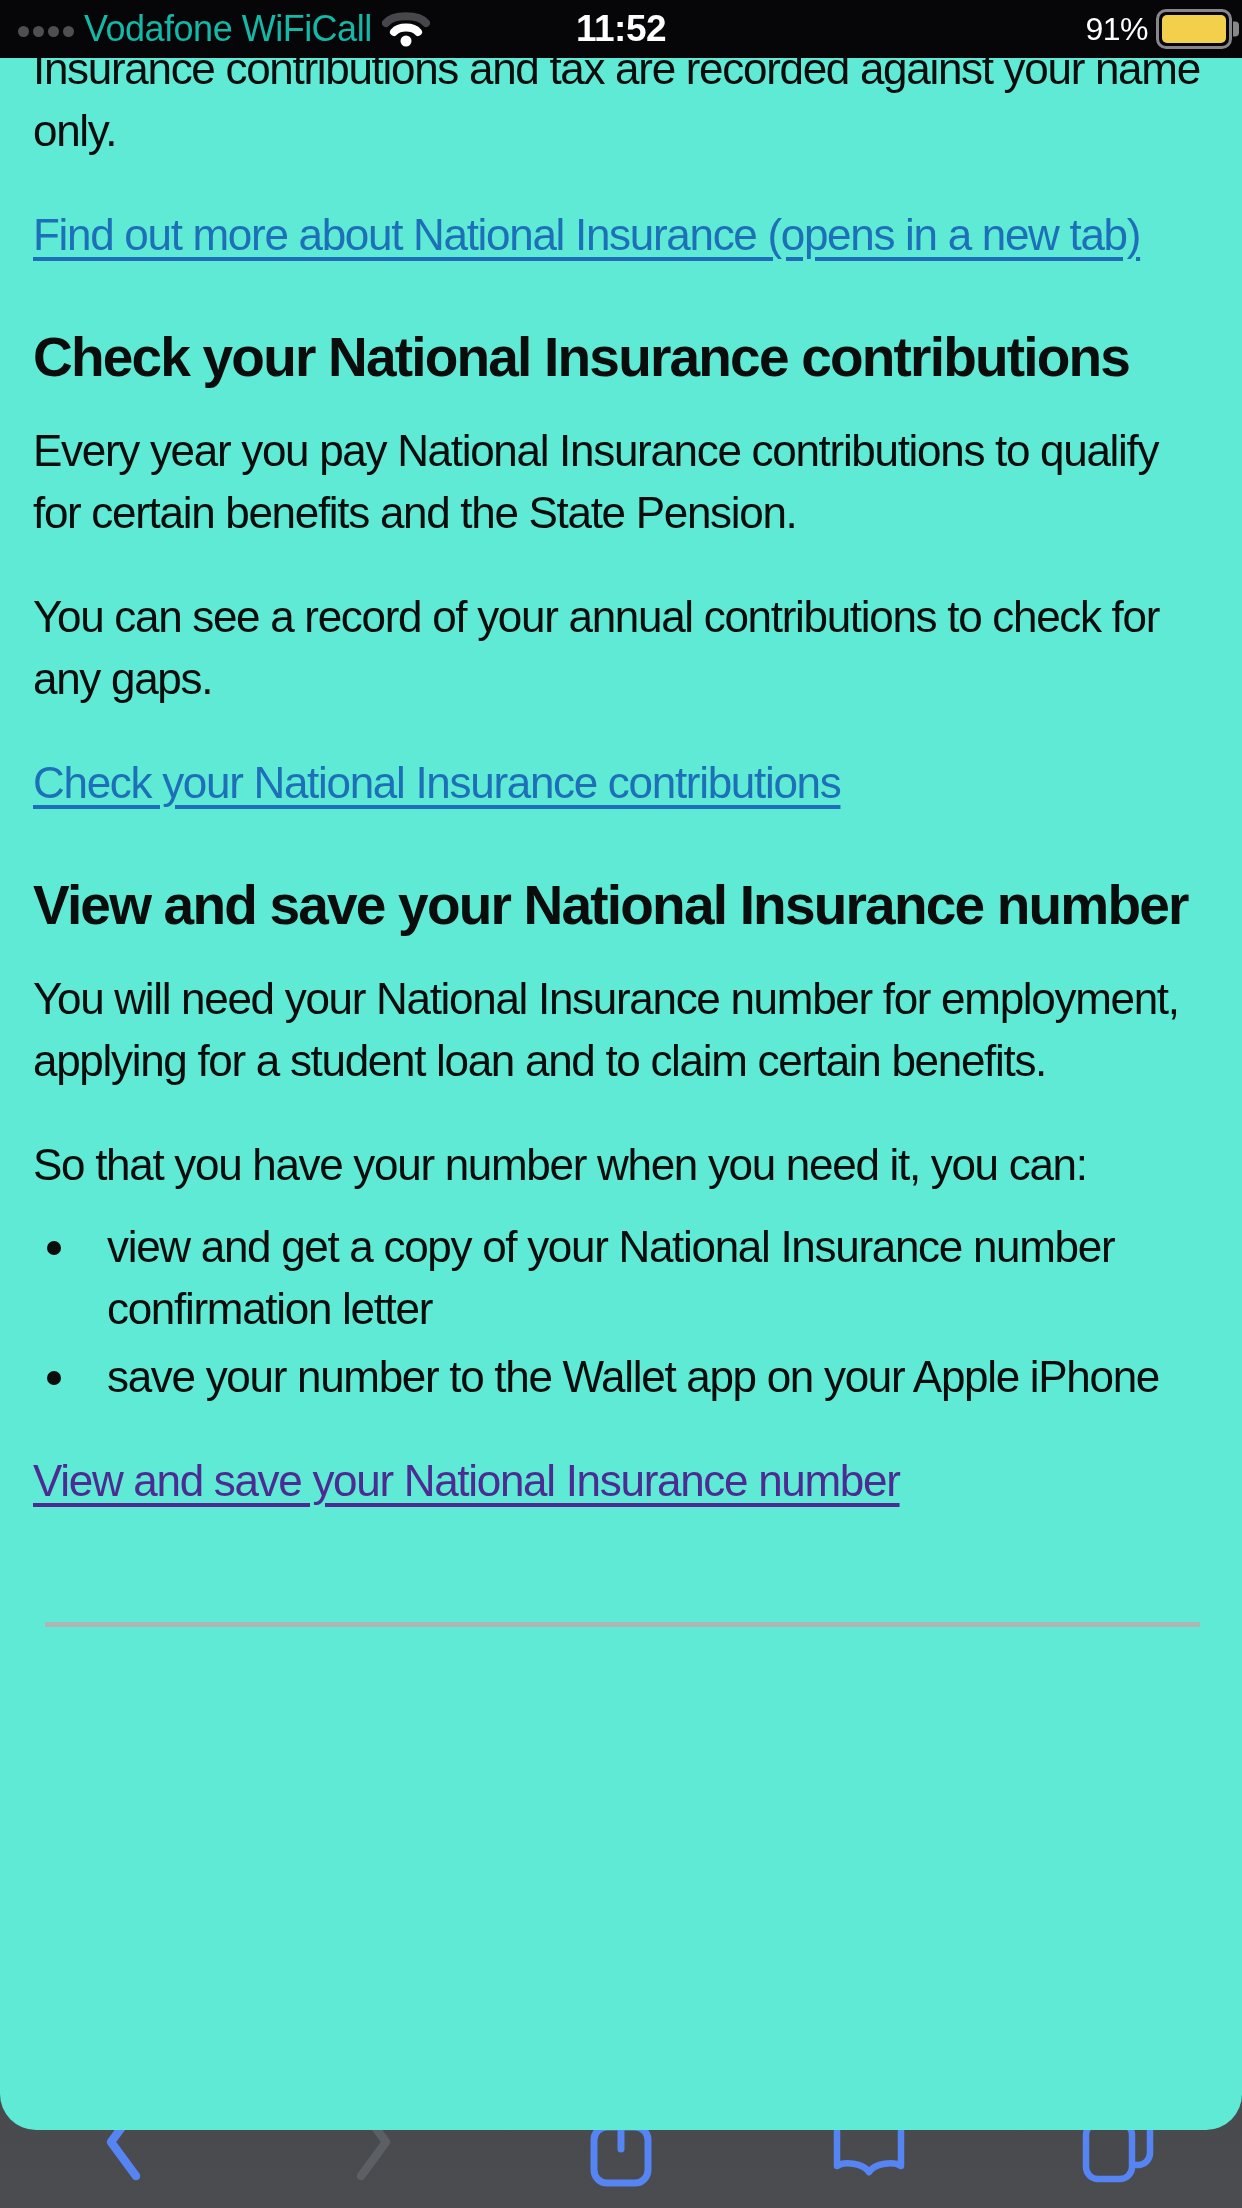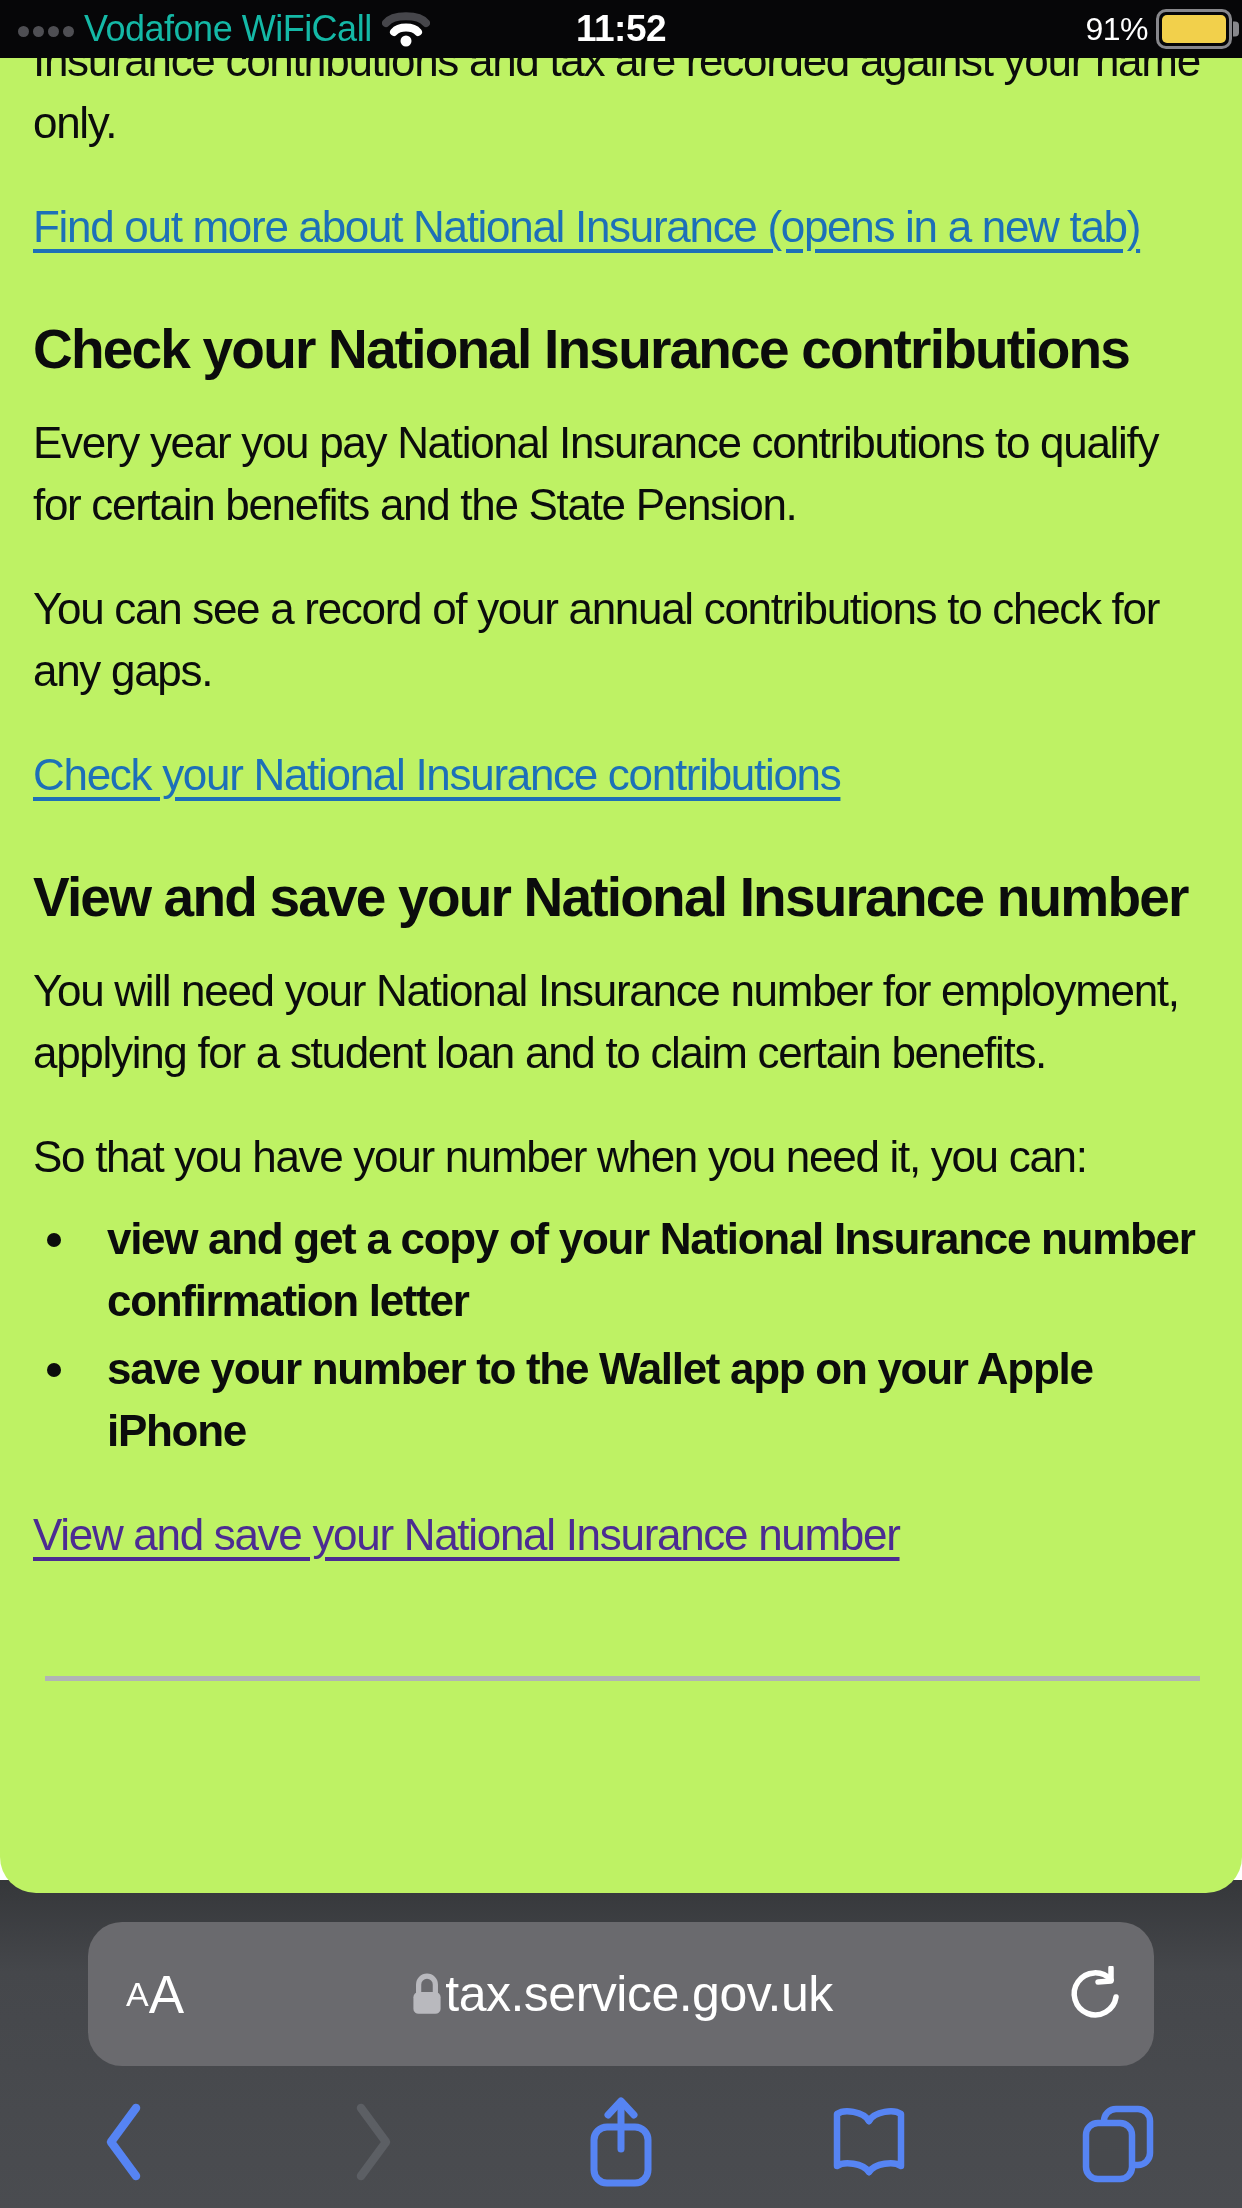--- a/index.html
+++ b/index.html
@@ -15,33 +15,33 @@
   .sb-time{position:absolute;left:50%;top:50%;transform:translate(-50%,-50%);color:#fff;
            font-size:37px;font-weight:700;letter-spacing:-.5px;}
   .sb-right{position:absolute;right:10px;top:0;height:58px;display:flex;align-items:center;gap:8px;}
   .batt-pct{color:#fff;font-size:32px;letter-spacing:-.5px;}
   .battery{position:relative;width:70px;height:34px;border:3px solid #87878b;border-radius:10px;}
   .battery .fill{position:absolute;left:3px;top:3px;bottom:3px;width:91%;background:#f2d04b;border-radius:5px;}
   .battery .nub{position:absolute;right:-10px;top:50%;transform:translateY(-50%);
                 width:6px;height:15px;background:#87878b;border-radius:0 4px 4px 0;}
 
   
-  .sheet{position:absolute;top:0;left:0;right:0;height:1893px;background:#bef264;z-index:20;
-         border-radius:0 0 36px 36px;overflow:hidden;padding:0 30px 0 33px;box-sizing:border-box;
+  .sheet{position:absolute;top:0;left:0;right:0;height:2130px;background:#5eead4;z-index:20;
+         border-radius:0 0 36px 36px;overflow:hidden;padding:8px 30px 0 33px;box-sizing:border-box;
          color:#0b0c0c;font-size:44px;line-height:62px;letter-spacing:-1.3px;}
   .sheet p{margin:42px 0 0 0;}
   .sheet p.first{margin-top:30px;}
   .sheet h2{font-size:55px;line-height:66px;font-weight:700;letter-spacing:-1.8px;
             margin:58px 0 0 0;white-space:nowrap;}
   .sheet h2 + p{margin-top:30px;}
   .link-row{margin:42px 0 0 0;}
   a.gov-link{color:#1d70b8;text-decoration:underline;text-decoration-thickness:4px;text-underline-offset:7px;cursor:pointer;}
   a.gov-link.visited{color:#4c2c92;}
   ul.bullets{list-style:none;margin:20px 0 0 0;padding:0;}
-  ul.bullets li{position:relative;padding-left:74px;font-weight:bold;}
+  ul.bullets li{position:relative;padding-left:74px;}
   ul.bullets li + li{margin-top:6px;}
   ul.bullets li::before{content:"";position:absolute;left:14px;top:25px;width:14px;height:14px;
                         border-radius:50%;background:#0b0c0c;}
   .section-break{height:5px;background:#b1b4b6;border:none;margin:110px 12px 0 12px;}
 
   
   .chrome{position:absolute;left:0;right:0;top:1880px;bottom:0;z-index:10;
           background:linear-gradient(180deg,#35373a 0%,#45474b 28%,#4a4c50 100%);}
   .url-capsule{position:absolute;left:88px;right:88px;top:42px;height:144px;border-radius:34px;
                background:#6a6a6e;}

